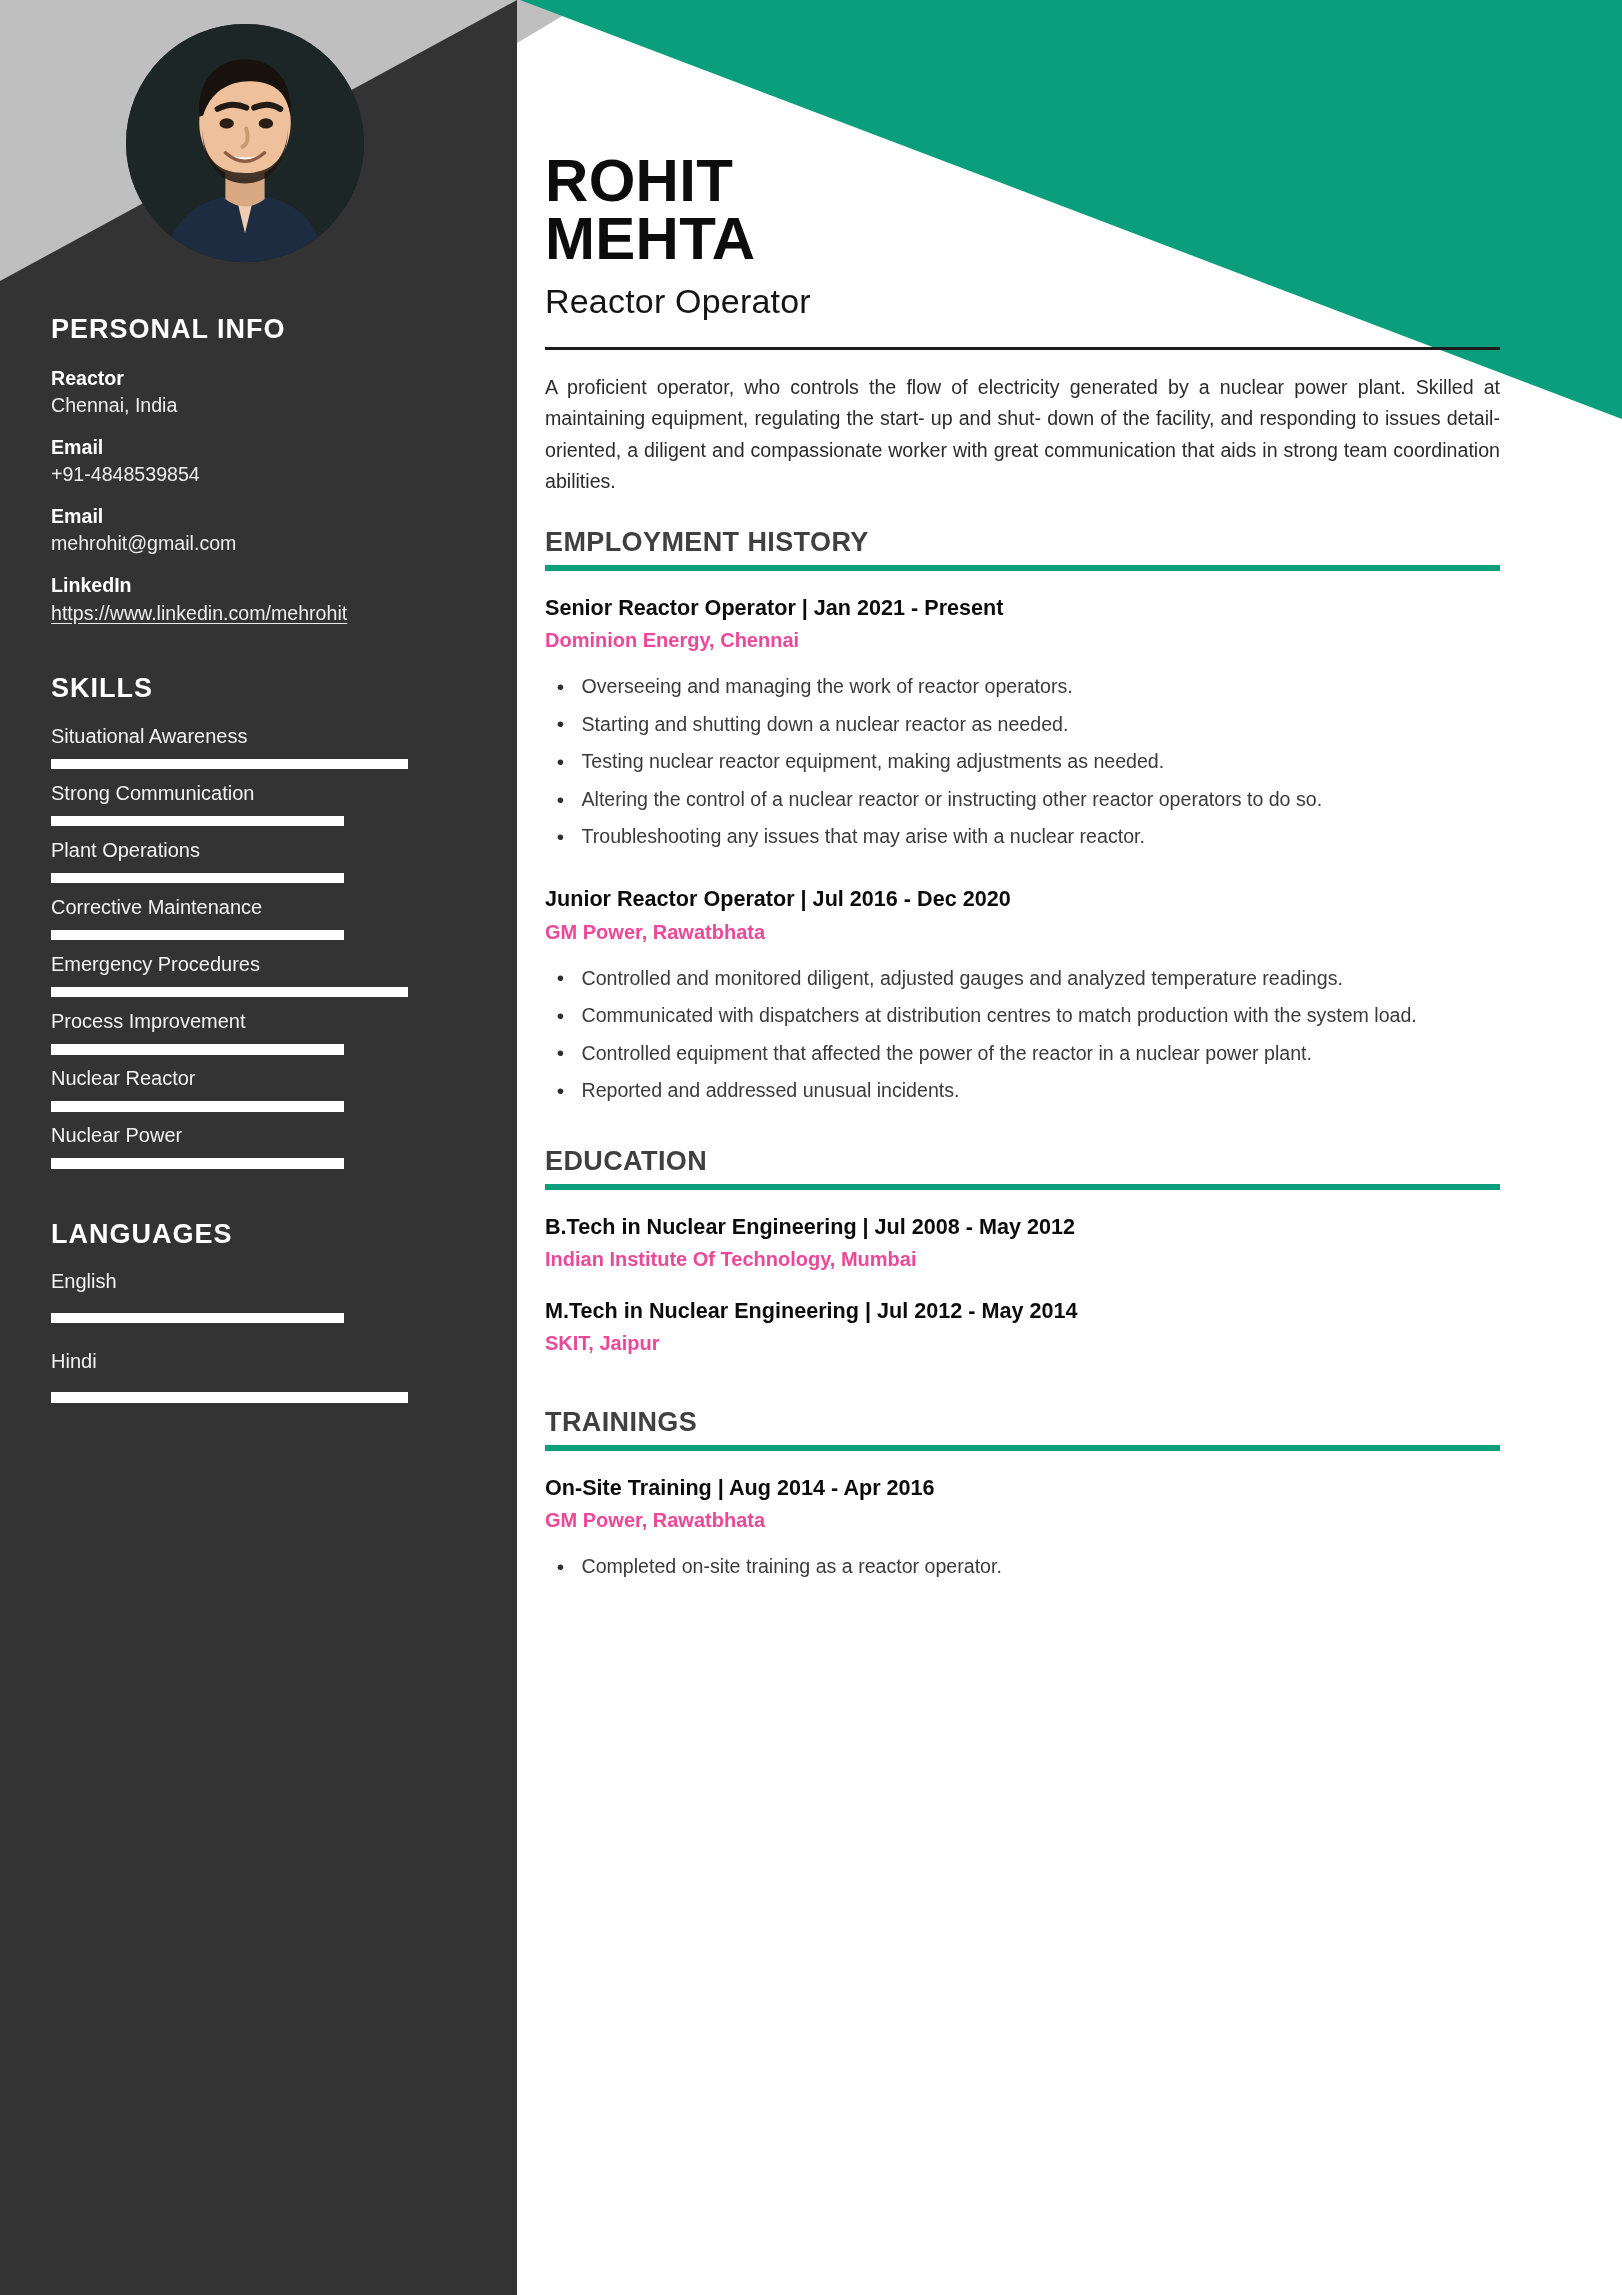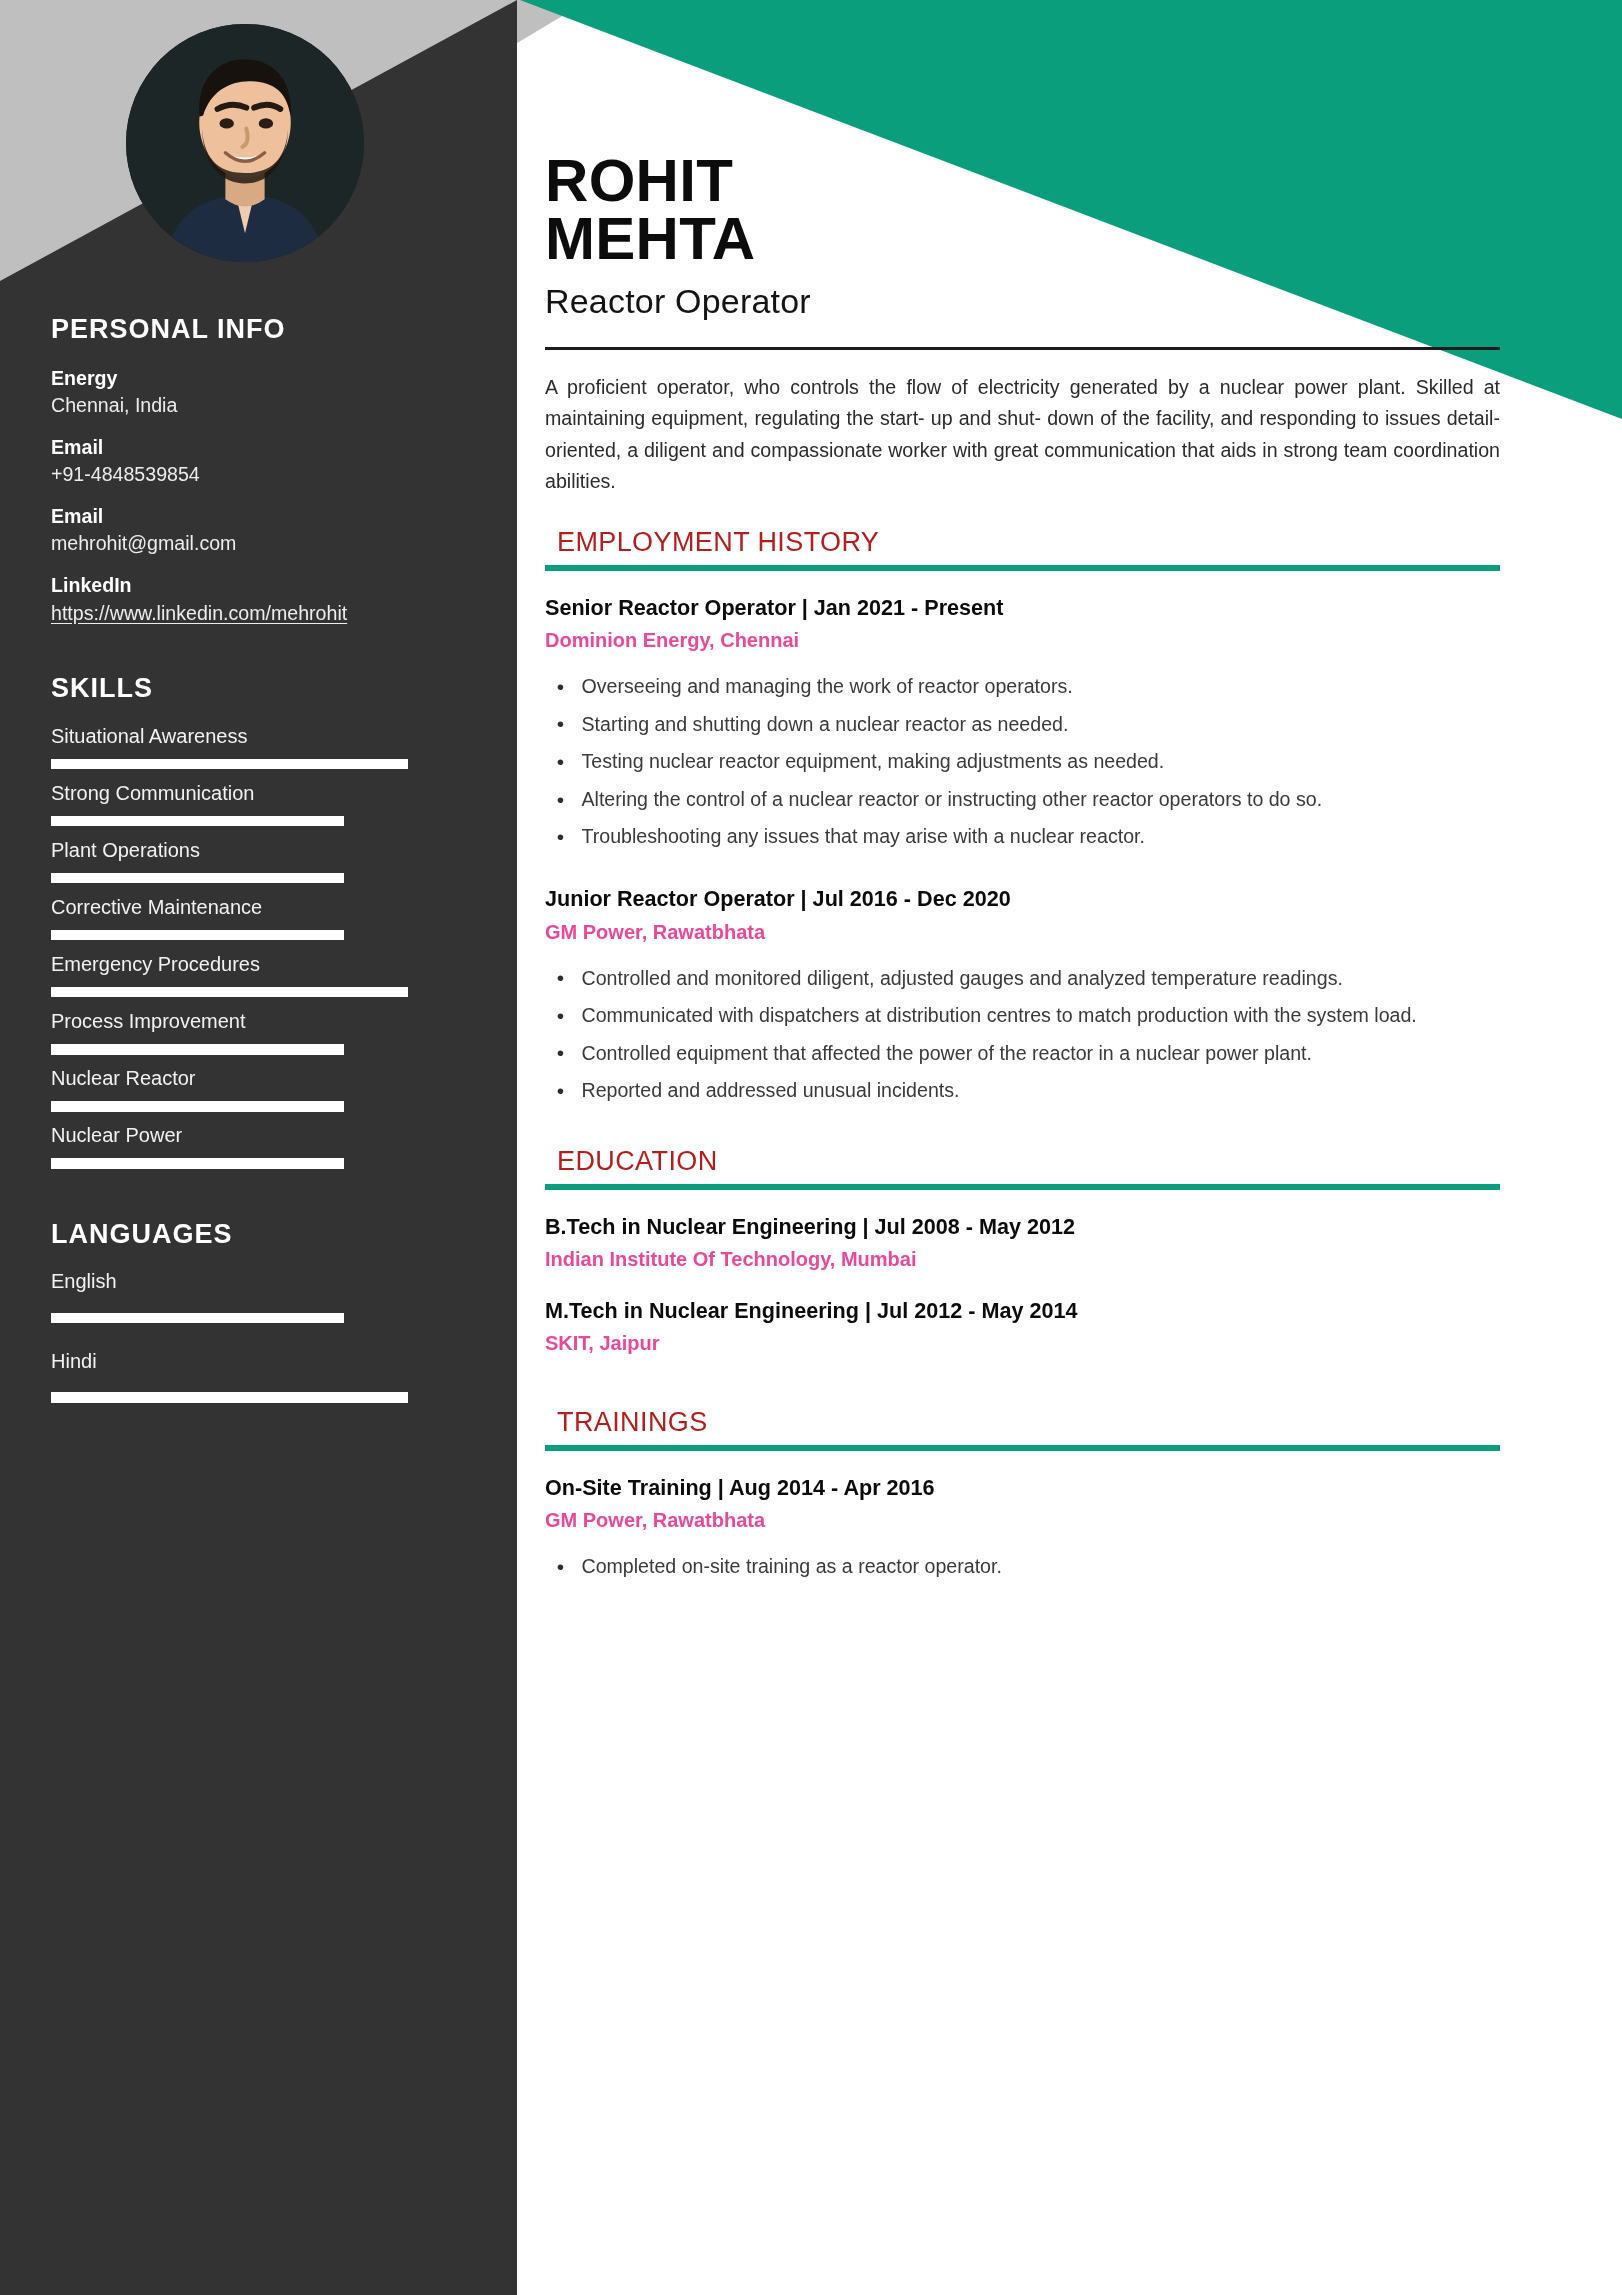--- a/index.html
+++ b/index.html
@@ -168,24 +168,23 @@
     font-weight: 300;
     line-height: 1.60;
     text-align: justify;
     color: #2b2b2b;
     width: 955px;
   }
 
   .section { margin-top: 30px; }
   .section-title {
     font-size: 27px;
-    font-weight: normal;
+    font-weight: bold;
     letter-spacing: 0.4px;
-    color: #b91c1c;
-    margin-left: 12px;
+    color: #404040;
   }
   .rule-green {
     margin-top: 6.5px;
     width: 955px;
     height: 5.9px;
     background: #0a9e7d;
   }
 
   .entry { margin-top: 22px; }
   .entry + .entry { margin-top: 31px; }
@@ -263,21 +262,21 @@
       <path d="M116 160 C118 216 146 244 182 244 C218 244 246 216 248 160 C244 214 216 228 182 228 C148 228 120 214 116 160 Z" fill="#20160f" opacity="0.82"></path>
     </svg>
   </div>
 
   <div class="side-content">
 
     <div class="side-h">PERSONAL INFO</div>
 
     <div>
       <div class="info-block">
-        <div class="info-label">Energy</div>
+        <div class="info-label">Reactor</div>
         <div class="info-value">Chennai, India</div>
       </div>
       <div class="info-block">
         <div class="info-label">Email</div>
         <div class="info-value">+91-4848539854</div>
       </div>
       <div class="info-block">
         <div class="info-label">Email</div>
         <div class="info-value">mehrohit@gmail.com</div>
       </div>

